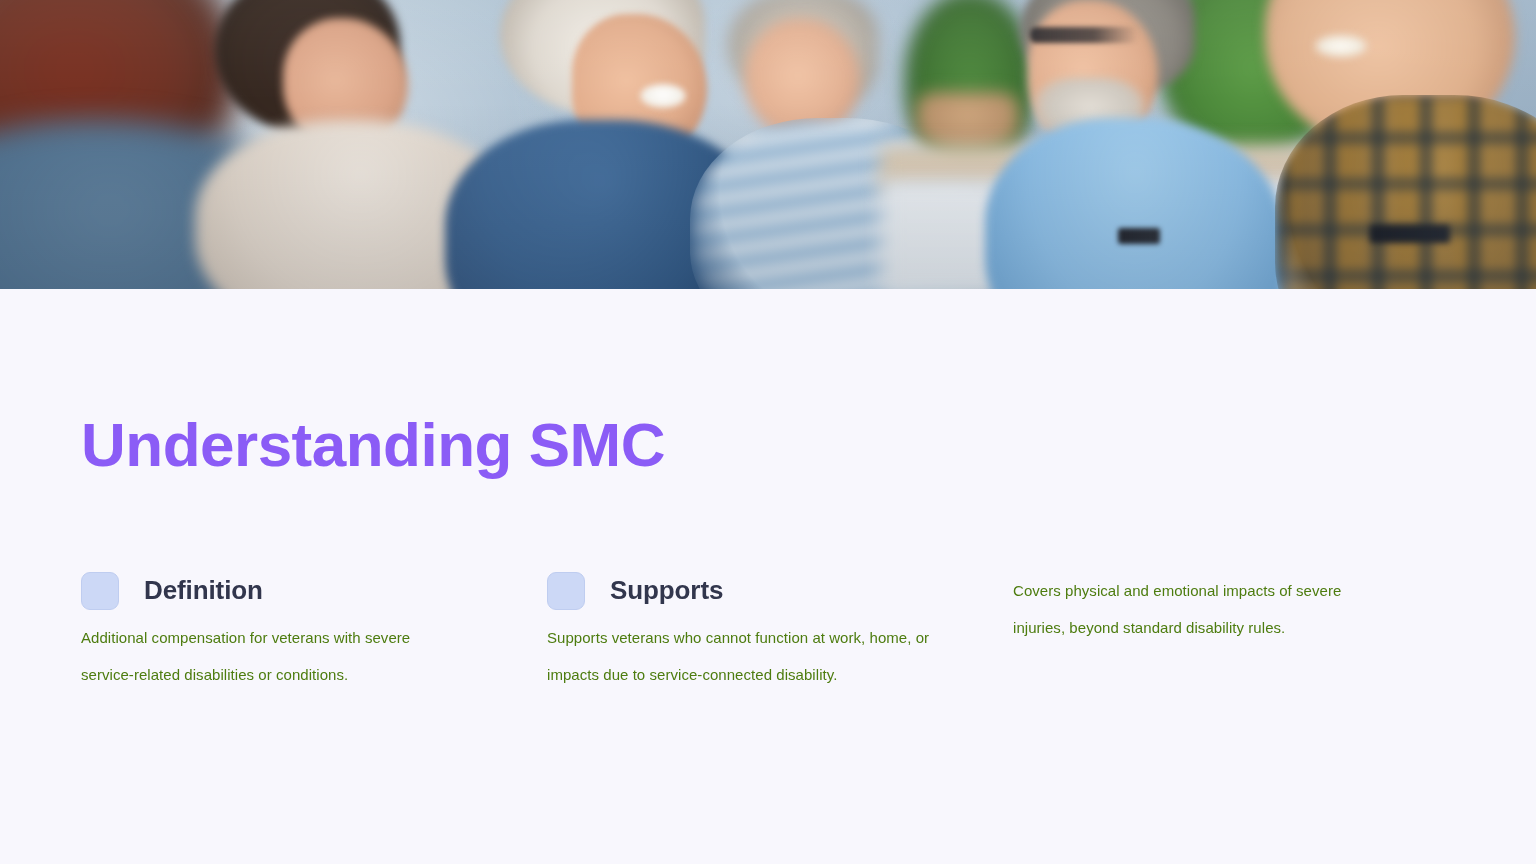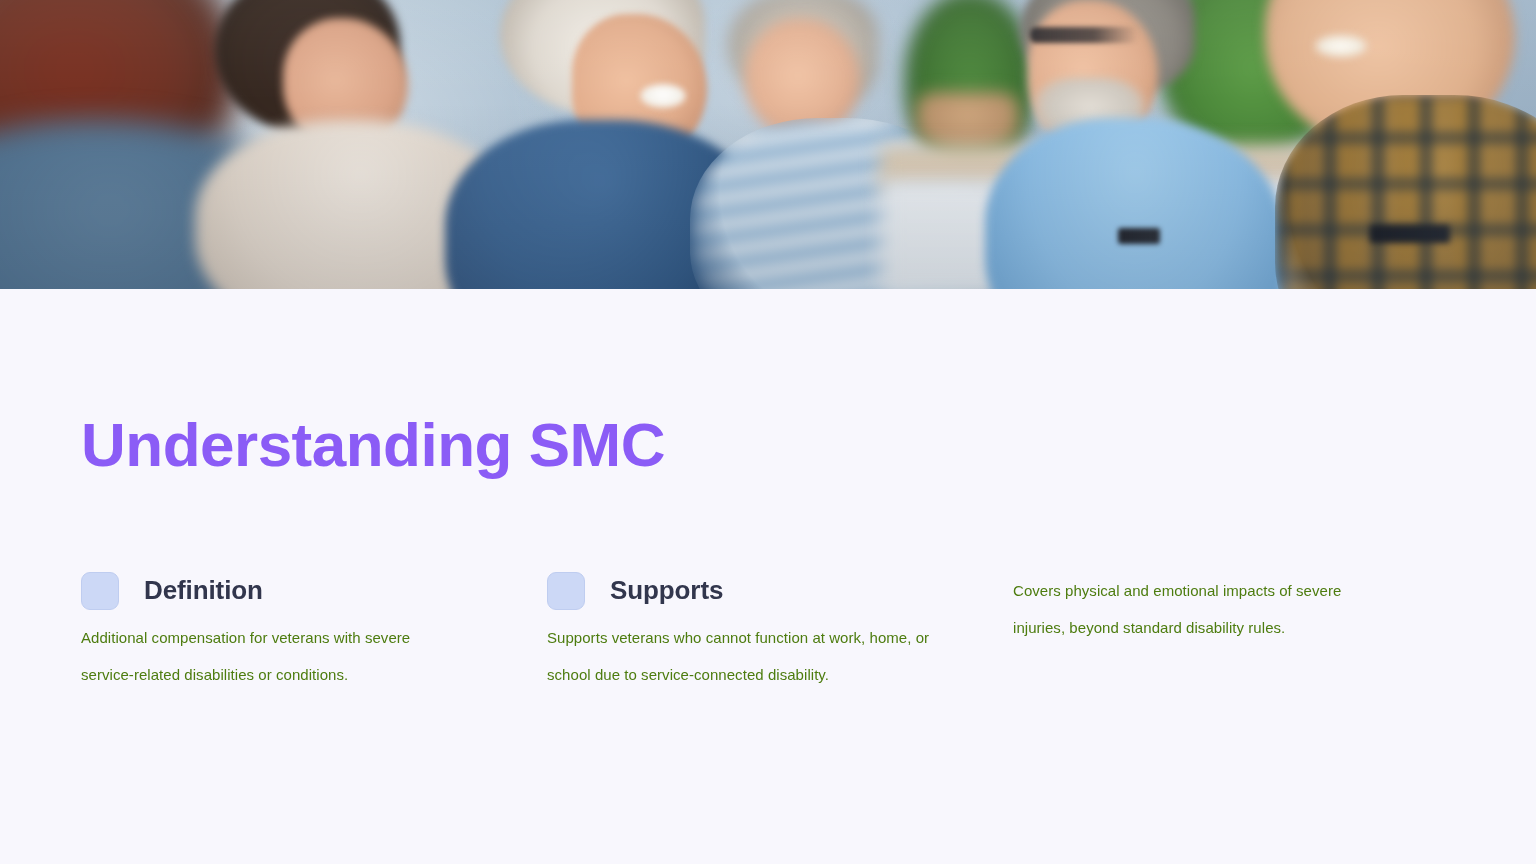--- a/index.html
+++ b/index.html
@@ -380,21 +380,21 @@
           <div class="col-title">Definition</div>
         </div>
         <p class="col-body">Additional compensation for veterans with severe service-related disabilities or conditions.</p>
       </div>
 
       <div class="column">
         <div class="col-head">
           <div class="col-icon"></div>
           <div class="col-title">Supports</div>
         </div>
-        <p class="col-body">Supports veterans who cannot function at work, home, or school due to service-connected disability.</p>
+        <p class="col-body">Supports veterans who cannot function at work, home, or impacts due to service-connected disability.</p>
       </div>
 
       <div class="column">
         <p class="col-body">Covers physical and emotional impacts of severe injuries, beyond standard disability rules.</p>
       </div>
 
     </div>
   </div>
 </div>
 

